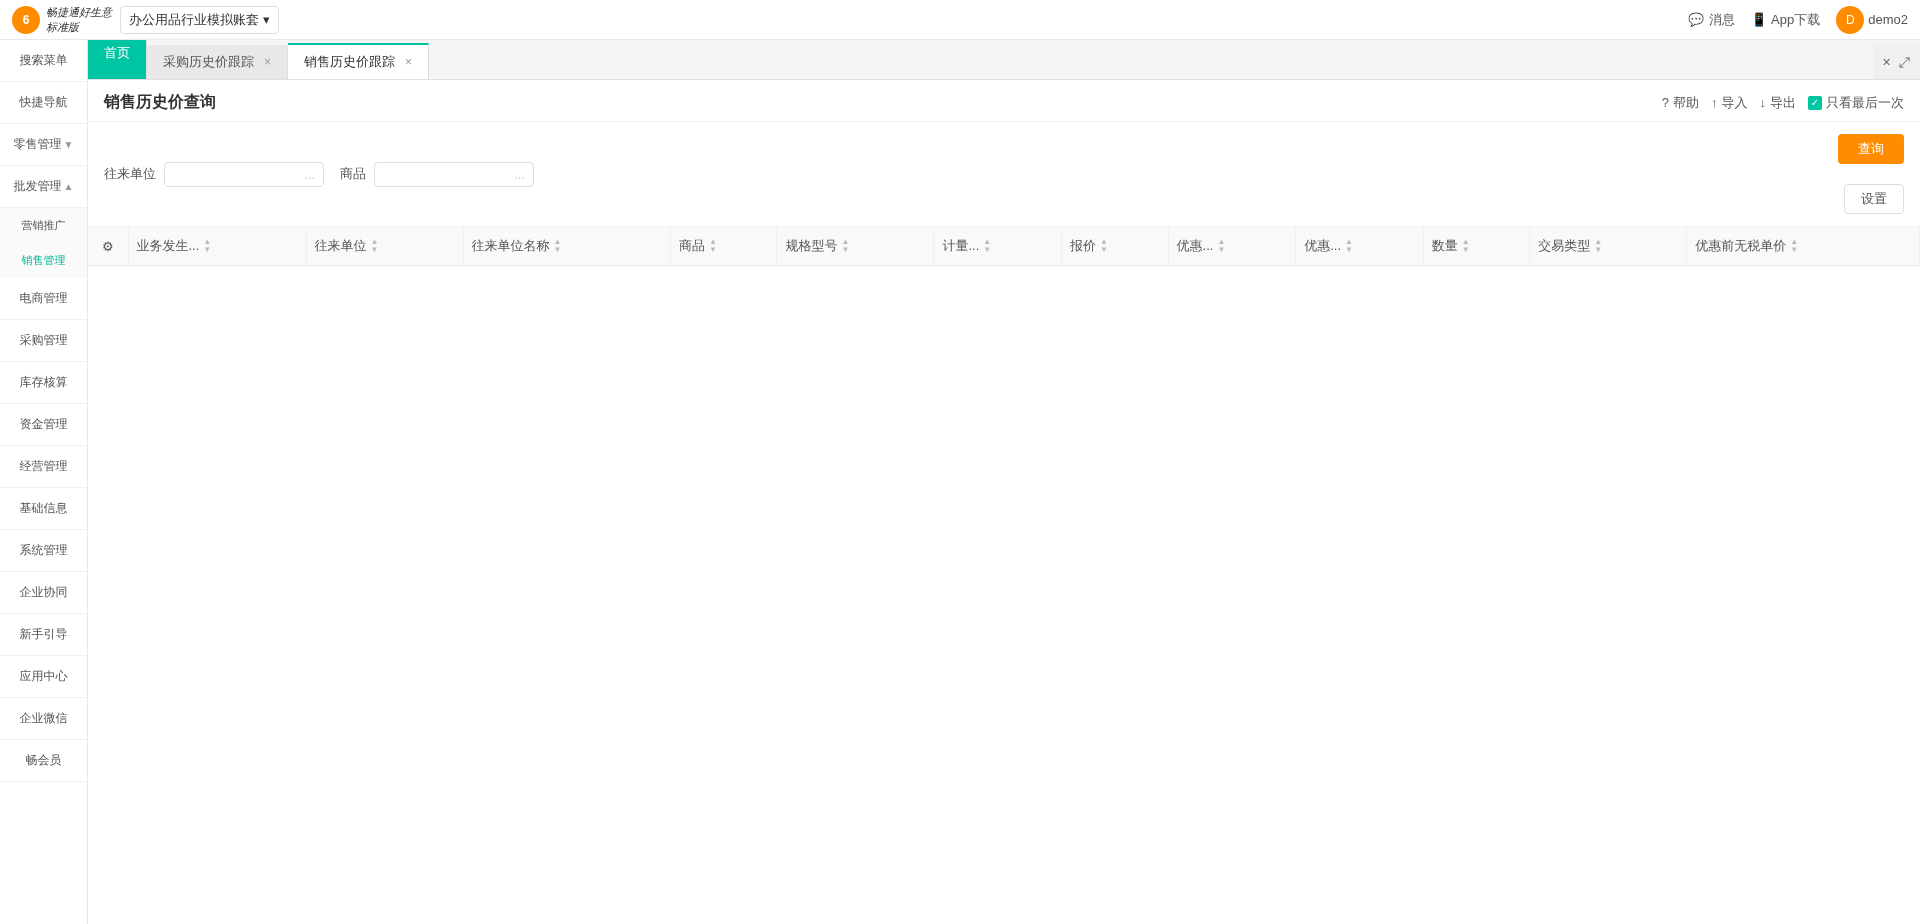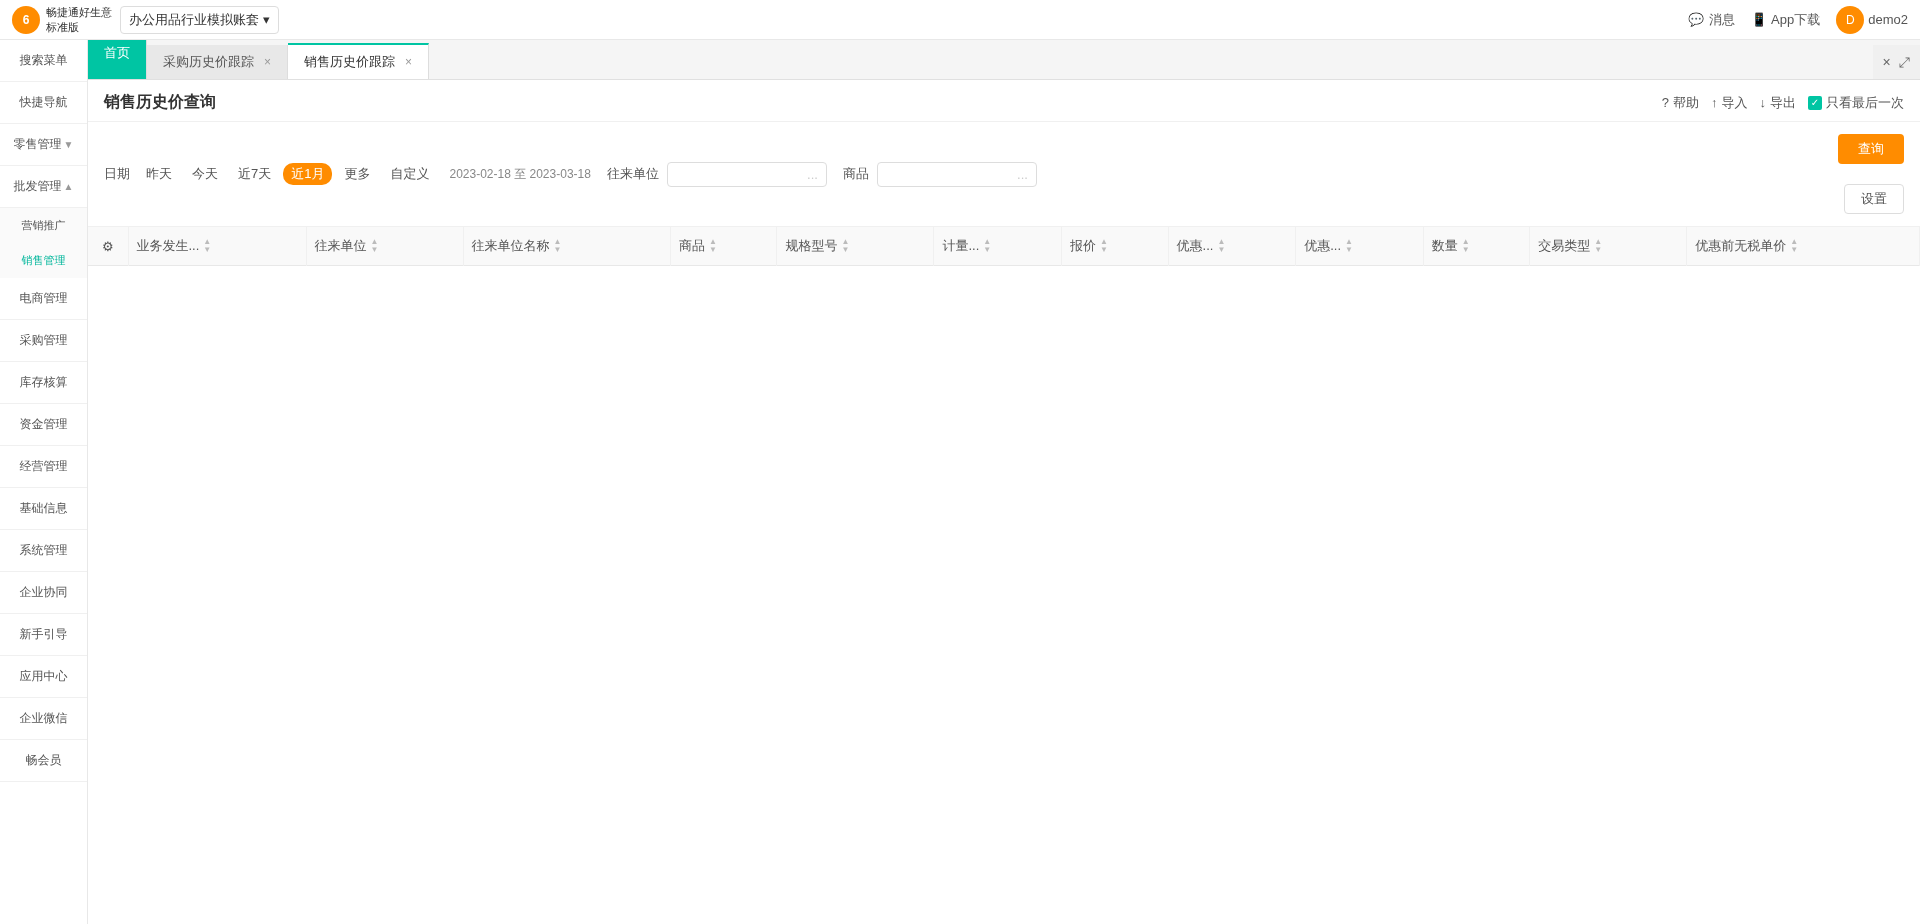--- a/index.html
+++ b/index.html
@@ -35,20 +35,21 @@
       align-items: center;
       justify-content: center;
       color: white;
       font-size: 12px;
       font-weight: bold;
     }
     .logo-text {
       font-size: 11px;
       color: #333;
       line-height: 1.3;
+      font-style: italic;
     }
     .header-dropdown {
       display: flex;
       align-items: center;
       gap: 4px;
       color: #333;
       font-size: 13px;
       cursor: pointer;
       padding: 4px 8px;
       border: 1px solid #ddd;
@@ -508,32 +509,20 @@
             <span>导出</span>
           </div>
           <div class="only-last-checkbox">
             <div class="checkbox-teal">✓</div>
             <span>只看最后一次</span>
           </div>
         </div>
       </div>
 
       <div class="filter-bar">
-        <div class="filter-group">
-          <span class="filter-label">日期</span>
-          <div class="date-options">
-            <span class="date-opt">昨天</span>
-            <span class="date-opt">今天</span>
-            <span class="date-opt">近7天</span>
-            <span class="date-opt active">近1月</span>
-            <span class="date-opt">更多</span>
-            <span class="date-opt">自定义</span>
-          </div>
-          <span class="date-range">2023-02-18 至 2023-03-18</span>
-        </div>
 
         <div class="filter-group">
           <span class="filter-label">往来单位</span>
           <div class="filter-input">
             <span></span>
             <span class="dots">...</span>
           </div>
         </div>
 
         <div class="filter-group">

